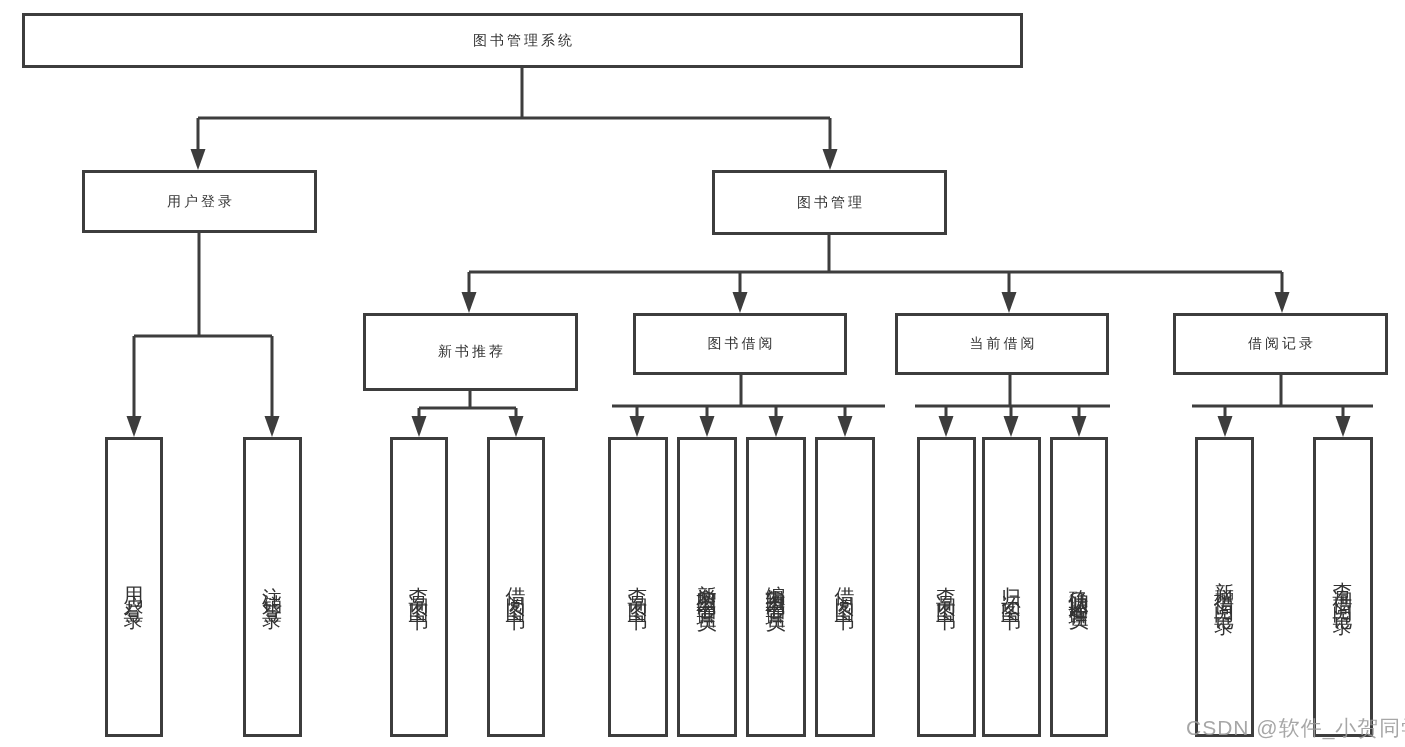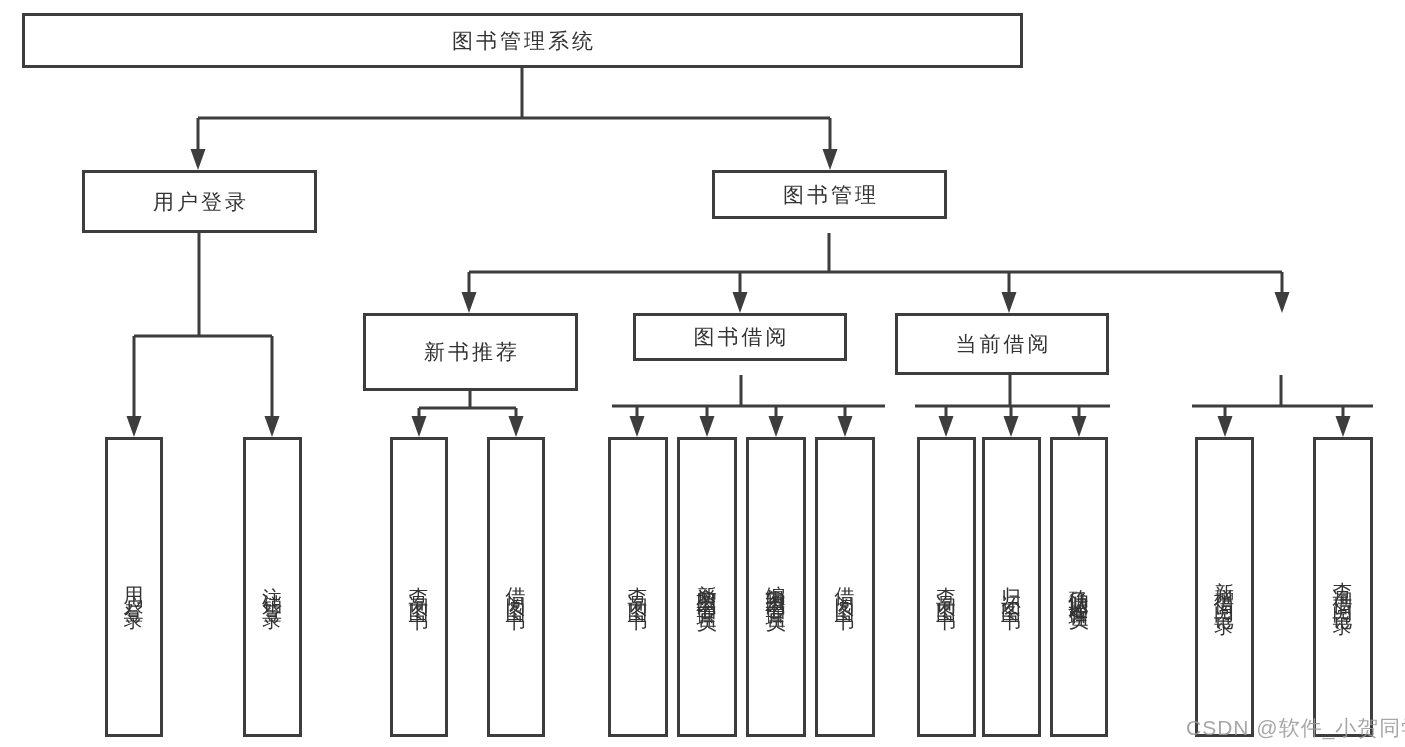--- a/index.html
+++ b/index.html
@@ -21,21 +21,21 @@
   .connectors polygon{fill:var(--line);stroke:none;}
   .node{
     position:absolute;
     box-sizing:border-box;
     border:3px solid var(--line);
     background:#ffffff;
     display:flex;align-items:center;justify-content:center;
     color:var(--text);
   }
   .node.h{
-    font-size:21px;
+    font-size:14px;
     letter-spacing:3px;
     text-indent:3px;
     white-space:nowrap;
   }
   .node.v{
     writing-mode:vertical-rl;
     text-orientation:mixed;
     font-size:20px;
     letter-spacing:8px;
     line-height:1;
@@ -93,32 +93,35 @@
     <polygon points="1335.5,416 1350.5,416 1343,437"></polygon>
   </svg>
 
   <div class="node h" style="left:22px;top:13px;width:1001px;height:55px;">
     <span>图书管理系统</span>
   </div>
 
   <div class="node h" style="left:82px;top:170px;width:235px;height:63px;">
     <span>用户登录</span>
   </div>
-  <div class="node h" style="left:712px;top:170px;width:235px;height:49px;">
+  <div class="node h" style="left:712px;top:170px;width:235px;height:65px;">
     <span>图书管理</span>
   </div>
 
   <div class="node h" style="left:363px;top:313px;width:215px;height:78px;">
     <span>新书推荐</span>
   </div>
-  <div class="node h" style="left:633px;top:313px;width:214px;height:48px;">
+  <div class="node h" style="left:633px;top:313px;width:214px;height:62px;">
     <span>图书借阅</span>
   </div>
   <div class="node h" style="left:895px;top:313px;width:214px;height:62px;">
     <span>当前借阅</span>
+  </div>
+  <div class="node h" style="left:1173px;top:313px;width:215px;height:62px;">
+    <span>借阅记录</span>
   </div>
 
   <div class="node v" style="left:105px;top:437px;width:58px;height:300px;">
     <span>用户登录</span>
   </div>
   <div class="node v" style="left:243px;top:437px;width:59px;height:300px;">
     <span>注销登录</span>
   </div>
   <div class="node v" style="left:390px;top:437px;width:58px;height:300px;">
     <span>查询图书</span>

